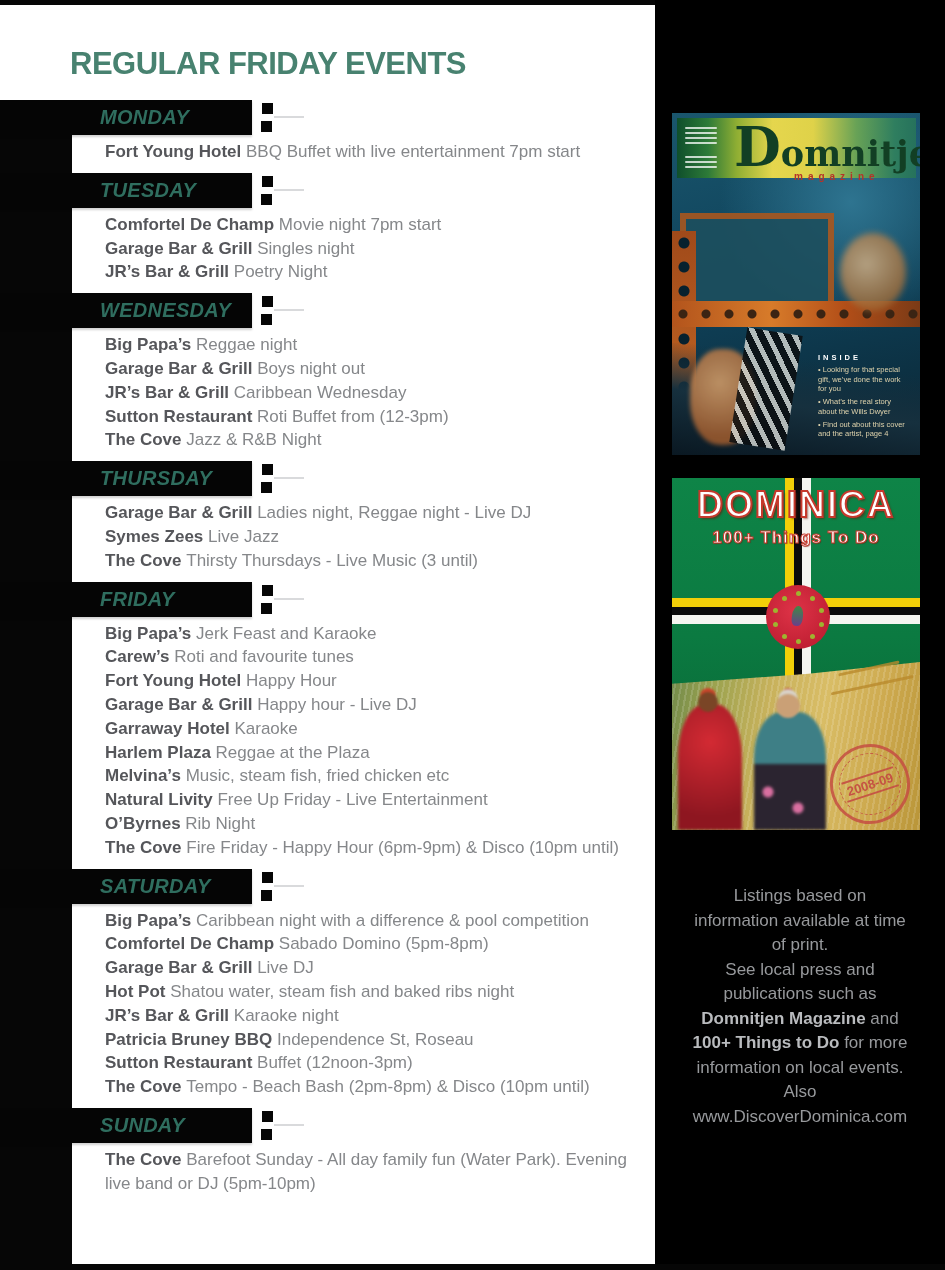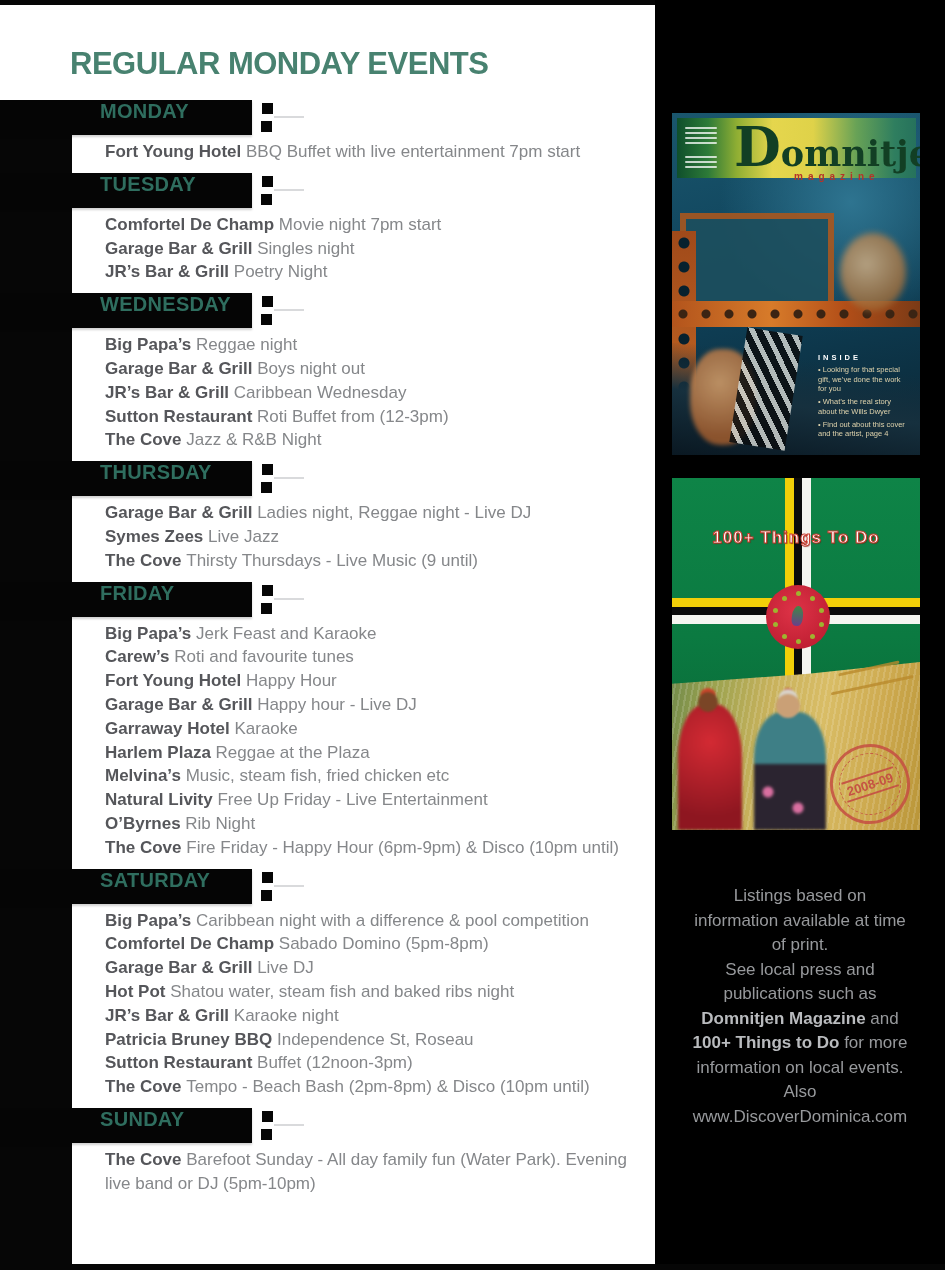--- a/index.html
+++ b/index.html
@@ -9,22 +9,22 @@
   .top-strip{position:absolute;left:0;top:0;width:660px;height:5px;background:#060606;}
   .left-strip{position:absolute;left:0;top:101px;width:72px;bottom:0;background:#060606;}
   .bottom-strip{position:absolute;left:0;bottom:0;width:100%;height:6px;background:#060606;}
   
   .main{position:absolute;left:0;top:0;width:655px;}
   .title{margin:46px 0 18px 70px;font-size:31px;font-weight:bold;letter-spacing:-0.5px;
          color:#488270;}
   .day-section{margin-bottom:9px;}
   .day-bar-row{position:relative;height:35px;margin-bottom:5px;}
   .day-bar{position:absolute;left:0;top:0;width:252px;height:35px;background:#050505;
-           display:flex;box-sizing:border-box;padding-left:100px;
-           box-shadow:0 2px 2px rgba(0,0,0,0.18);}
+           display:flex;align-items:center;box-sizing:border-box;padding-left:100px;
+           box-shadow:0 2px 2px rgba(0,0,0,0.18);font-style:italic;}
   .day-label{font-size:20px;font-weight:bold;color:#2f6e5f;letter-spacing:0.3px;}
   .bar-mark{position:absolute;left:261px;top:2px;width:46px;height:32px;}
   .bar-mark .sq{position:absolute;width:11px;height:11px;background:#060606;}
   .bar-mark .sq1{left:1px;top:1px;}
   .bar-mark .sq2{left:0;top:19px;}
   .bar-mark .hairline{position:absolute;left:13px;top:14px;width:30px;height:2px;background:#d9dadc;}
   .day-items{padding-left:105px;padding-right:6px;}
   .event-line{font-size:17px;line-height:23.8px;color:#85878a;}
   .event-line .venue{font-weight:bold;color:#55565a;margin-top:28px;}
   .event-line .desc{white-space:pre-line;}
@@ -125,21 +125,21 @@
 </style>
 </head>
 <body>
 
 <div class="page">
 
   <div class="top-strip"></div>
   <div class="left-strip"></div>
 
   <div class="main">
-    <h1 class="title">REGULAR MONDAY EVENTS</h1>
+    <h1 class="title">REGULAR FRIDAY EVENTS</h1>
     <div class="sections">
   <section class="day-section">
     <div class="day-bar-row">
       <div class="day-bar">
         <span class="day-label">MONDAY</span>
       </div>
       <div class="bar-mark">
         <span class="sq sq1"></span>
               <span class="hairline"></span>
               <span class="sq sq2"></span>
@@ -195,21 +195,21 @@
       </div>
       <div class="bar-mark">
         <span class="sq sq1"></span>
               <span class="hairline"></span>
               <span class="sq sq2"></span>
       </div>
     </div>
     <div class="day-items">
             <div class="event-line"><span class="venue">Garage Bar &amp; Grill </span><span class="desc">Ladies night, Reggae night - Live DJ</span></div>
             <div class="event-line"><span class="venue">Symes Zees </span><span class="desc">Live Jazz</span></div>
-            <div class="event-line"><span class="venue">The Cove </span><span class="desc">Thirsty Thursdays - Live Music (9 until)</span></div>
+            <div class="event-line"><span class="venue">The Cove </span><span class="desc">Thirsty Thursdays - Live Music (3 until)</span></div>
           </div>
   </section>
 
   <section class="day-section">
     <div class="day-bar-row">
       <div class="day-bar">
         <span class="day-label">FRIDAY</span>
       </div>
       <div class="bar-mark">
         <span class="sq sq1"></span>
@@ -305,20 +305,21 @@
       </div>
     </div>
 
     <div class="c2">
       <div class="c2-vs"></div>
       <div class="c2-hs"></div>
       <div class="c2-emblem">
         <span class="c2-dots"></span>
         <span class="c2-parrot"></span>
       </div>
+      <div class="c2-title">DOMINICA</div>
       <div class="c2-sub">100+ Things To Do</div>
       <div class="c2-photo"></div>
       <div class="c2-p1"></div>
       <div class="c2-p1h"></div>
       <div class="c2-p2"></div>
       <div class="c2-p2h"></div>
       <div class="c2-script">
           <i></i>
           <i></i>
         </div>

